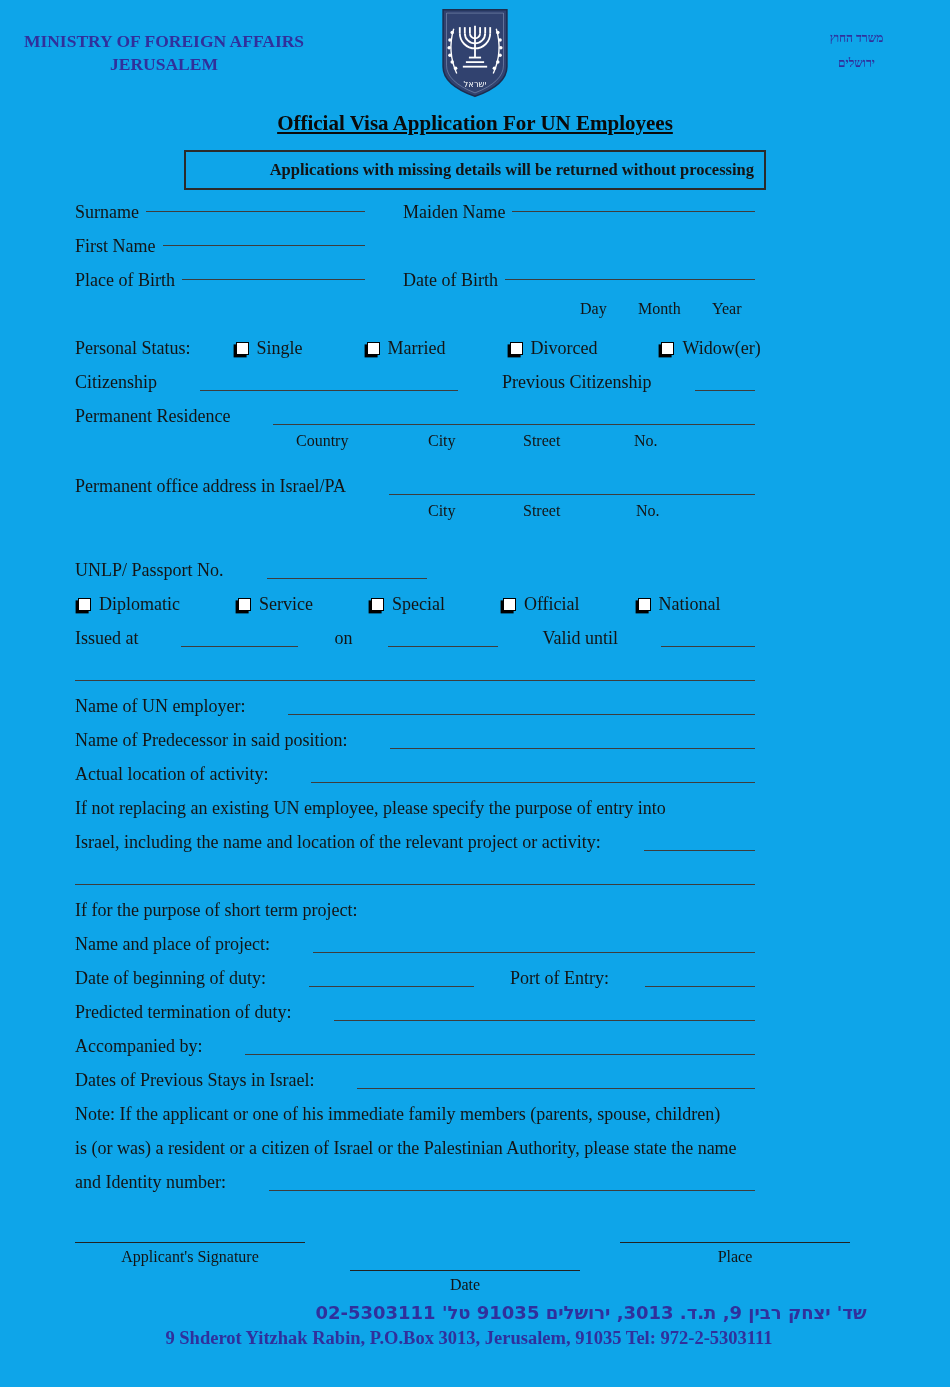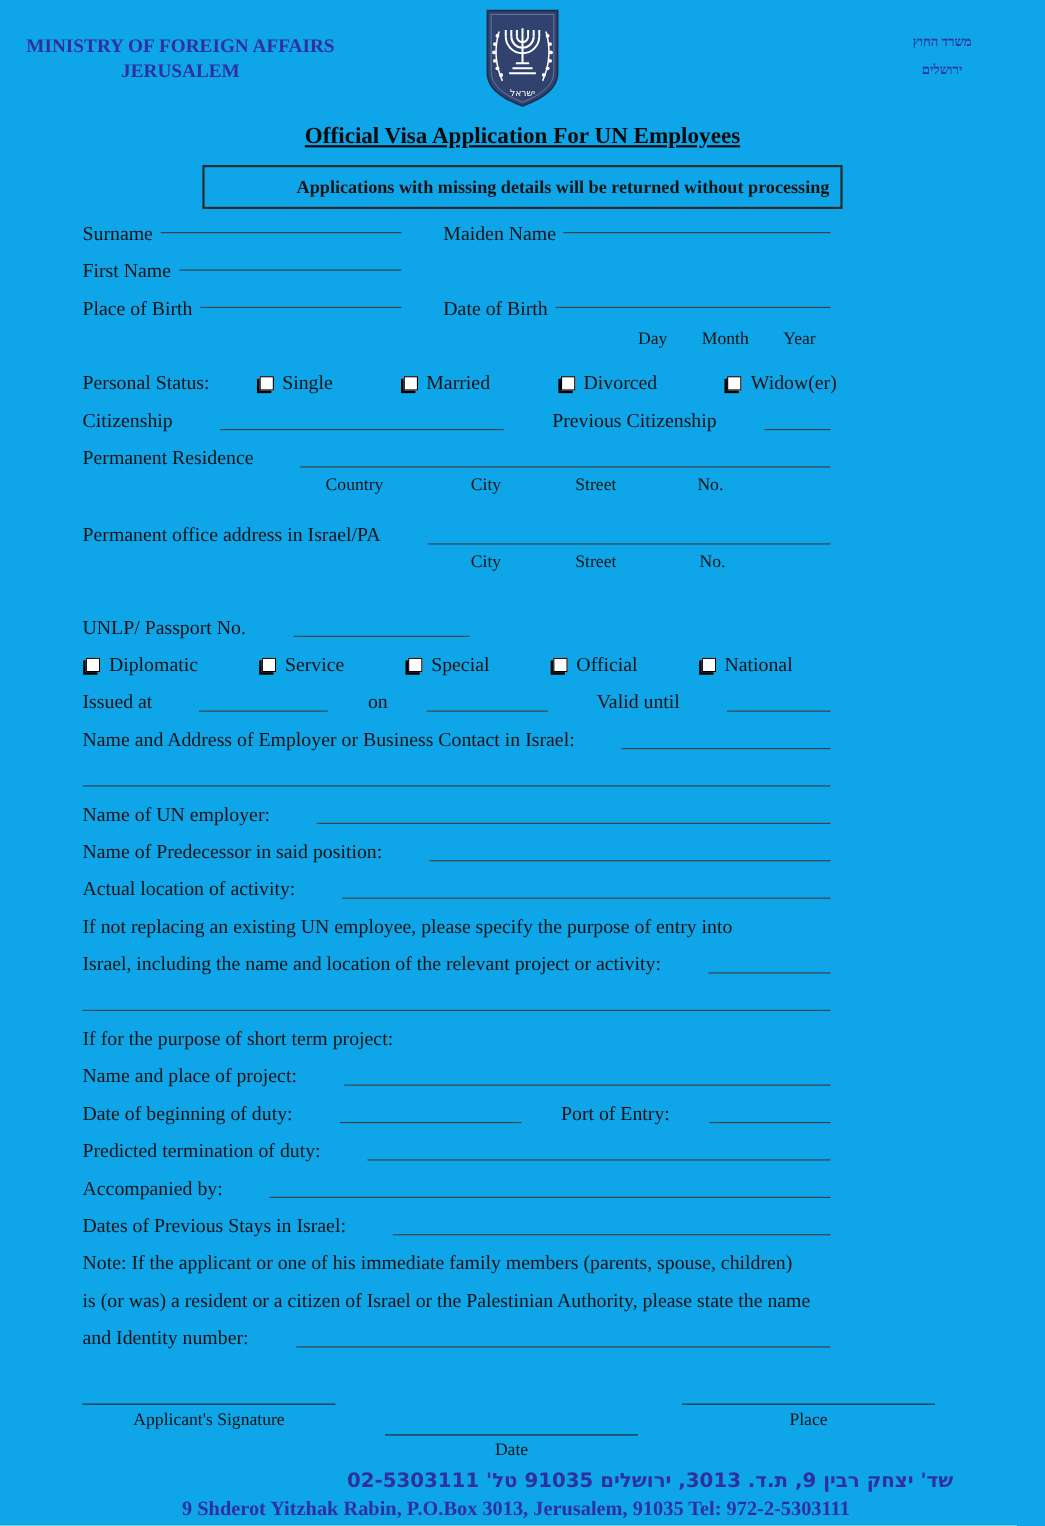--- a/index.html
+++ b/index.html
@@ -249,24 +249,20 @@
     <div class="frow">
       <span class="lbl">Issued at</span>
       <span class="ln w117"></span>
       <span class="lbl">on</span>
       <span class="ln w110 nogap"></span>
       <span class="lbl gap8">Valid until</span>
       <span class="ln"></span>
     </div>
 
     <div class="frow">
-      <span class="lbl">Name and Address of Employer or Business Contact in Israel:</span>
-      <span class="ln"></span>
-    </div>
-    <div class="frow">
       <span class="ln nogap"></span>
     </div>
 
     <div class="frow">
       <span class="lbl">Name of UN employer:</span>
       <span class="ln"></span>
     </div>
     <div class="frow">
       <span class="lbl">Name of Predecessor in said position:</span>
       <span class="ln"></span>

